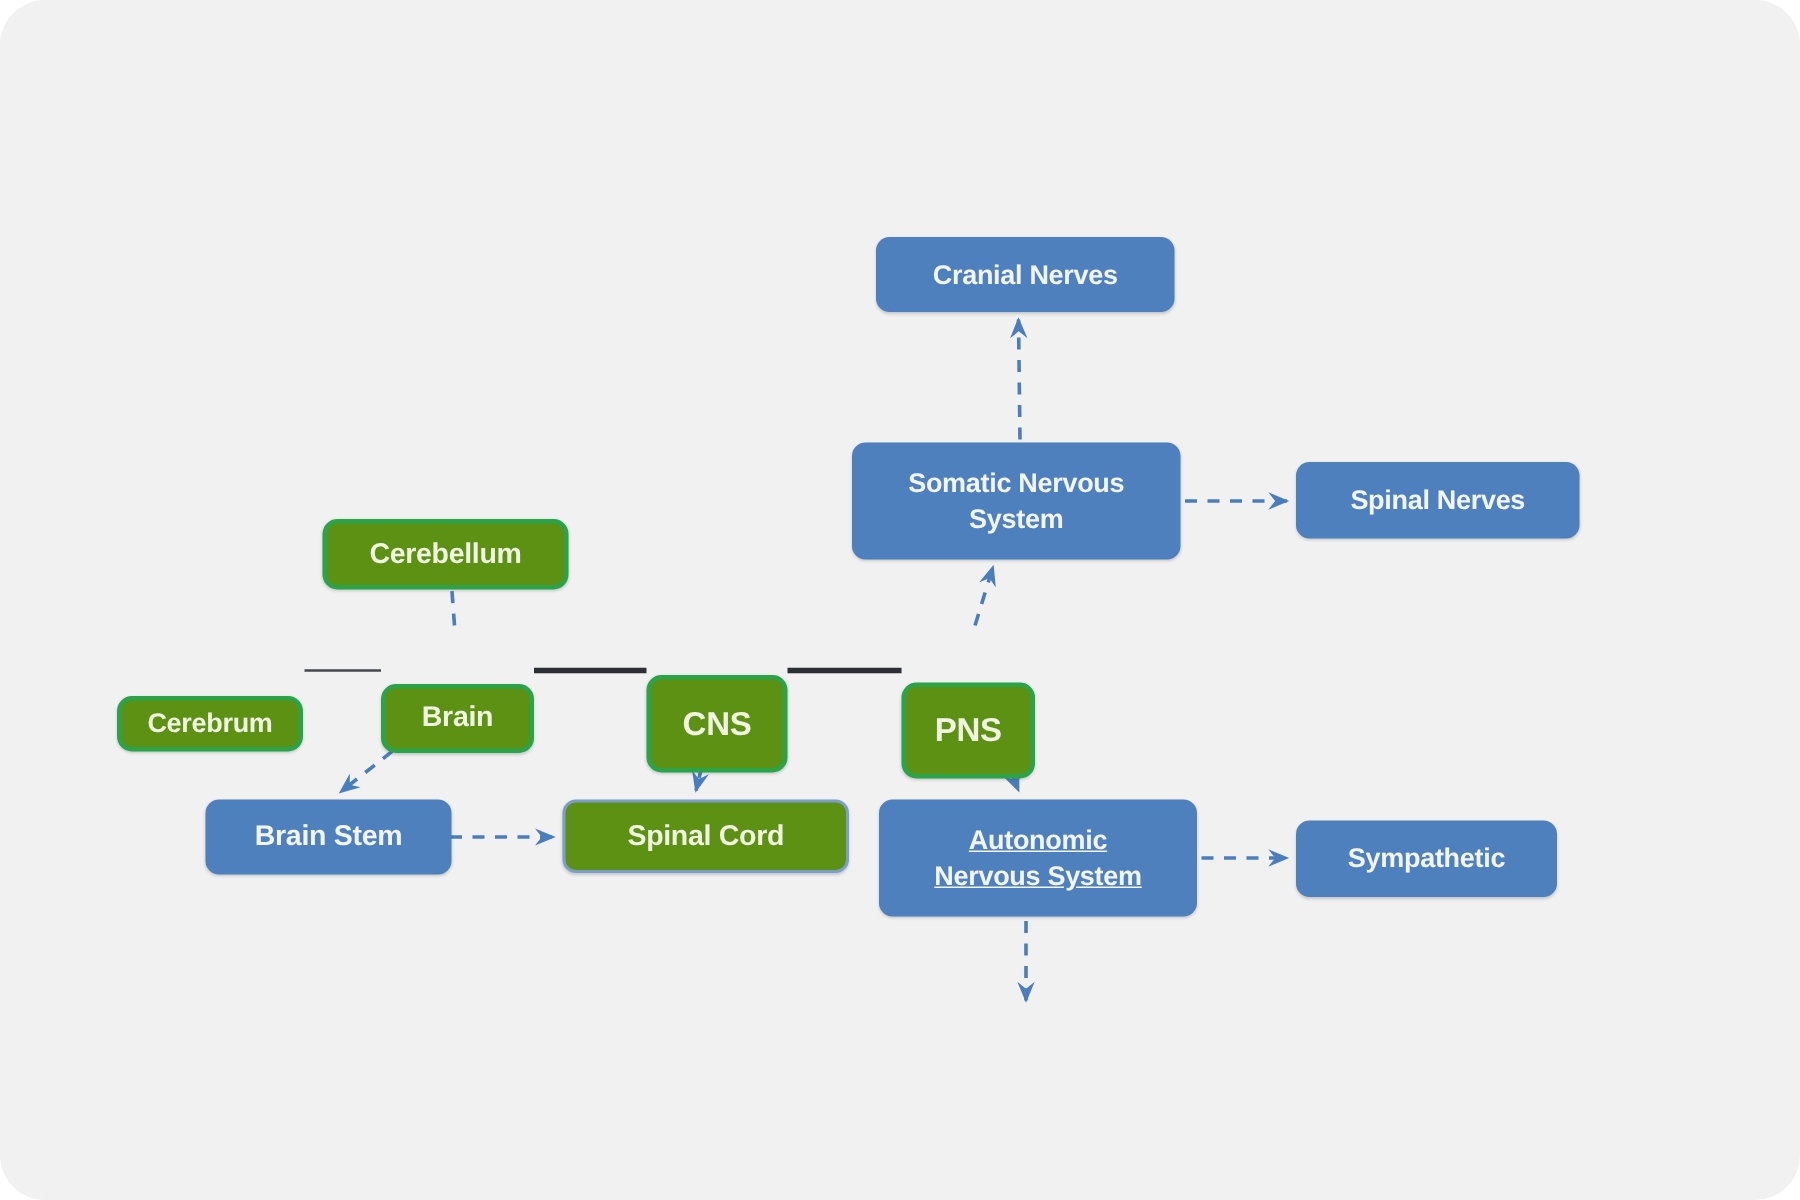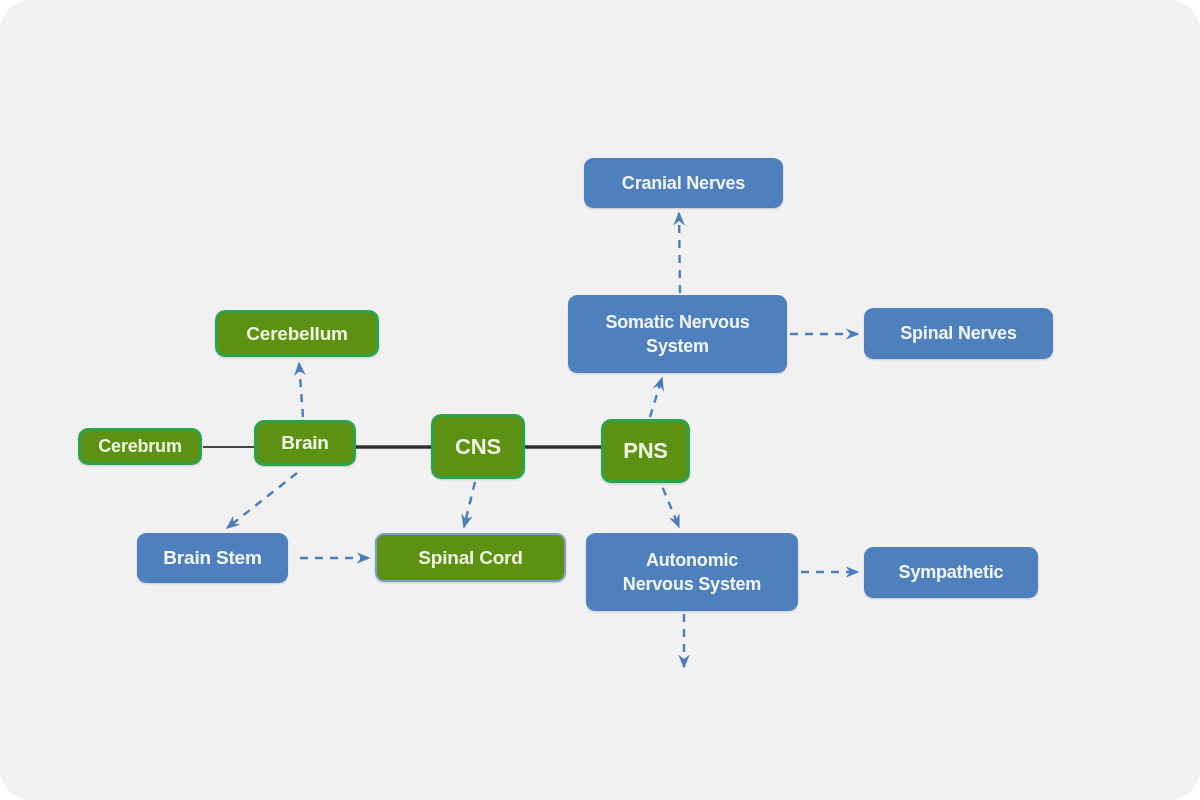--- a/index.html
+++ b/index.html
@@ -37,45 +37,46 @@
     white-space: pre-line;
     line-height: 1.35;
     box-sizing: border-box;
     box-shadow: 0 1px 2px rgba(40,50,60,0.22);
   }
   .node.green {
     background: #5c9114;
     border: 3px solid #2ba348;
     color: #f1f6e2;
     border-radius: 10px;
+    margin-top: 36px;
   }
   .node.green-muted {
     background: #5c9114;
     border: 2px solid #7d9ecb;
     color: #f1f6e2;
     border-radius: 9px;
   }
   .node.blue {
     background: #4f80be;
     border: none;
     color: #f2f6fc;
     border-radius: 9px;
   }
   
   .n-cerebrum        { left:  78px; top: 428px; width: 124px; height: 37px; font-size: 18px; border-width: 2px; border-radius: 5px; }
   .n-brain           { left: 254px; top: 420px; width: 102px; height: 46px; font-size: 19px; }
   .n-cns             { left: 431px; top: 414px; width:  94px; height: 65px; font-size: 22px; }
   .n-pns             { left: 601px; top: 419px; width:  89px; height: 64px; font-size: 22px; }
   .n-cerebellum      { left: 215px; top: 310px; width: 164px; height: 47px; font-size: 19px; }
-  .n-brain-stem      { left: 137px; top: 533px; width: 151px; height: 50px; font-size: 19px; }
+  .n-brain-stem      { left: 137px; top: 533px; width: 164px; height: 50px; font-size: 19px; }
   .n-spinal-cord     { left: 375px; top: 533px; width: 191px; height: 49px; font-size: 19px; }
   .n-cranial-nerves  { left: 584px; top: 158px; width: 199px; height: 50px; font-size: 18px; }
   .n-somatic         { left: 568px; top: 295px; width: 219px; height: 78px; font-size: 18px; }
   .n-spinal-nerves   { left: 864px; top: 308px; width: 189px; height: 51px; font-size: 18px; }
-  .n-autonomic       { left: 586px; top: 533px; width: 212px; height: 78px; font-size: 18px; }
+  .n-autonomic       { left: 586px; top: 533px; width: 212px; height: 78px; font-size: 18px; text-decoration: underline; }
   .n-sympathetic     { left: 864px; top: 547px; width: 174px; height: 51px; font-size: 18px; }
   .n-parasympathetic { left: 573px; top: 673px; width: 220px; height: 48px; font-size: 18px; }
 
   .edge-dashed {
     stroke: #4a7dbd;
     stroke-width: 2.4;
     stroke-dasharray: 8 7;
     fill: none;
   }
   .edge-thick {

